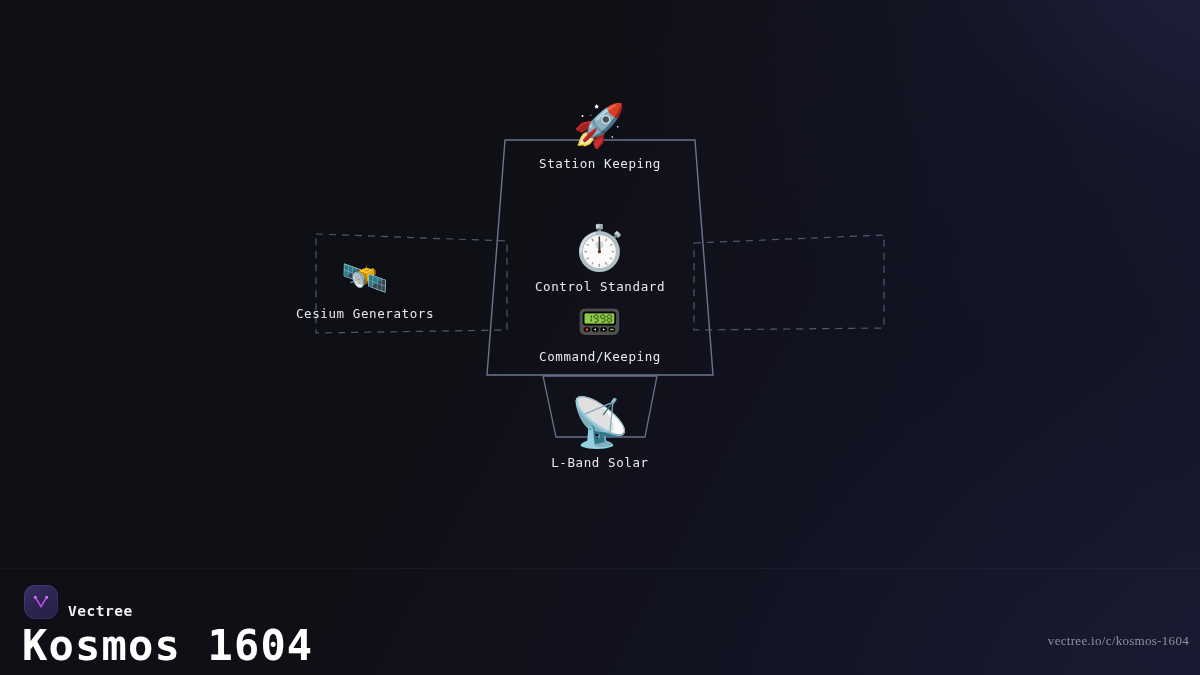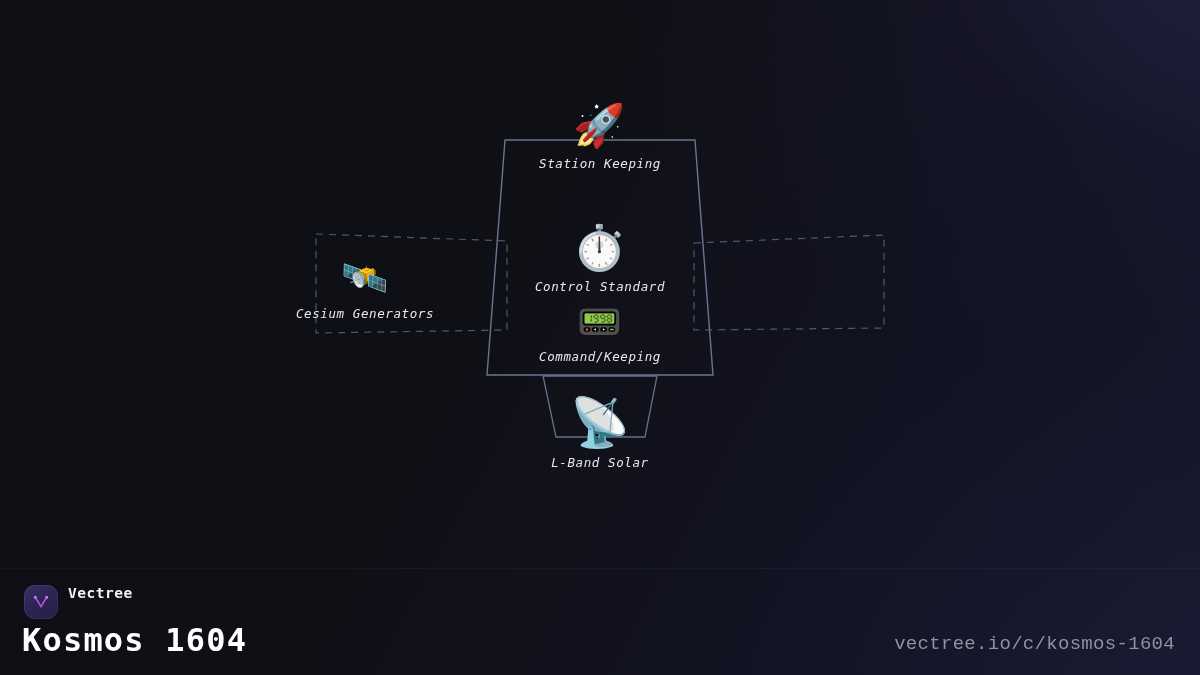--- a/index.html
+++ b/index.html
@@ -58,21 +58,20 @@
     text-align: center;
   }
   .node .caption {
     margin-top: 9px;
     font-family: "DejaVu Sans Mono", "Liberation Mono", monospace;
     font-size: 12.5px;
     letter-spacing: 0.6px;
     color: #e8e9ee;
     white-space: nowrap;
     text-align: center;
-    font-style: italic;
   }
 
   #node-station   { left: 600px; top: 138px; }
   #node-station .glyph { font-size: 42px; }
   #node-cesium    { left: 600px; top: 260px; }
   #node-cesium .glyph { font-size: 44px; }
   #node-command   { left: 600px; top: 334px; }
   #node-command .glyph { font-size: 36px; }
   #node-lband     { left: 600px; top: 434px; }
   #node-lband .glyph { font-size: 48px; }
@@ -87,21 +86,21 @@
     width: 1200px;
     height: 107px;
     border-top: 1px solid rgba(160,165,200,0.055);
     box-sizing: border-box;
   }
   #brand-row {
     position: absolute;
     left: 24px;
     top: 16px;
     display: flex;
-    align-items: flex-start;
+    align-items: flex-end;
     gap: 10px;
   }
   #brand-logo {
     width: 34px;
     height: 34px;
     border-radius: 11px;
     background: linear-gradient(145deg, #3b3166 0%, #2b2450 52%, #241f45 100%);
     box-shadow: 0 0 0 1px rgba(150,110,220,0.16) inset;
     display: flex;
     align-items: center;
@@ -113,32 +112,32 @@
     font-size: 14.5px;
     font-weight: bold;
     letter-spacing: 0.5px;
     color: #f2f3f7;
   }
   #page-title {
     position: absolute;
     left: 22px;
     top: 52px;
     font-family: "DejaVu Sans Mono", "Liberation Mono", monospace;
-    font-size: 32px;
+    font-size: 42px;
     font-weight: bold;
     letter-spacing: 1.2px;
     color: #ffffff;
     margin: 0;
   }
   #footer-url {
     position: absolute;
-    right: 25px;
+    right: 11px;
     top: 64px;
-    font-family: Liberation Mono, monospace;
-    font-size: 19px;
+    font-family: Liberation Serif, serif;
+    font-size: 13px;
     letter-spacing: 0.3px;
     color: #8e919e;
   }
 </style>
 </head>
 <body>
 
 <div id="stage">
 
   <div id="diagram">

